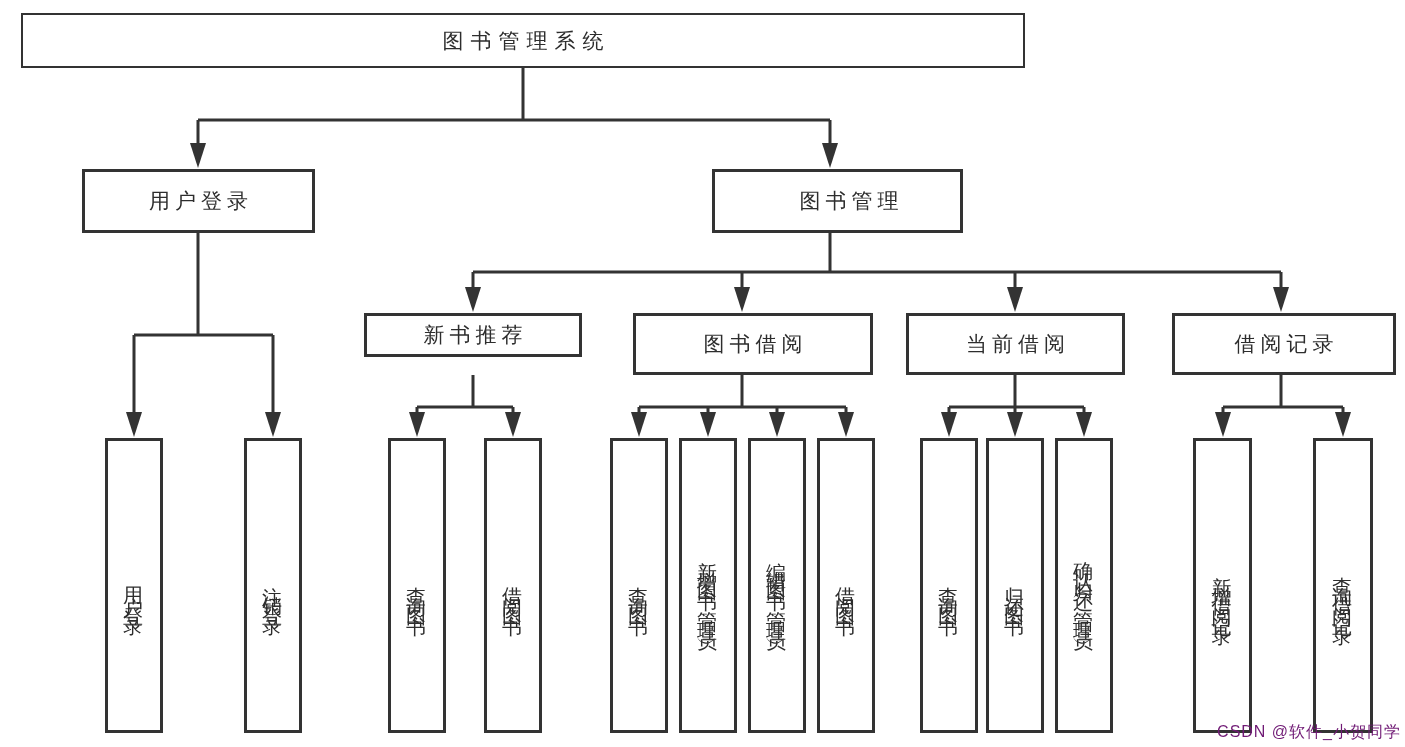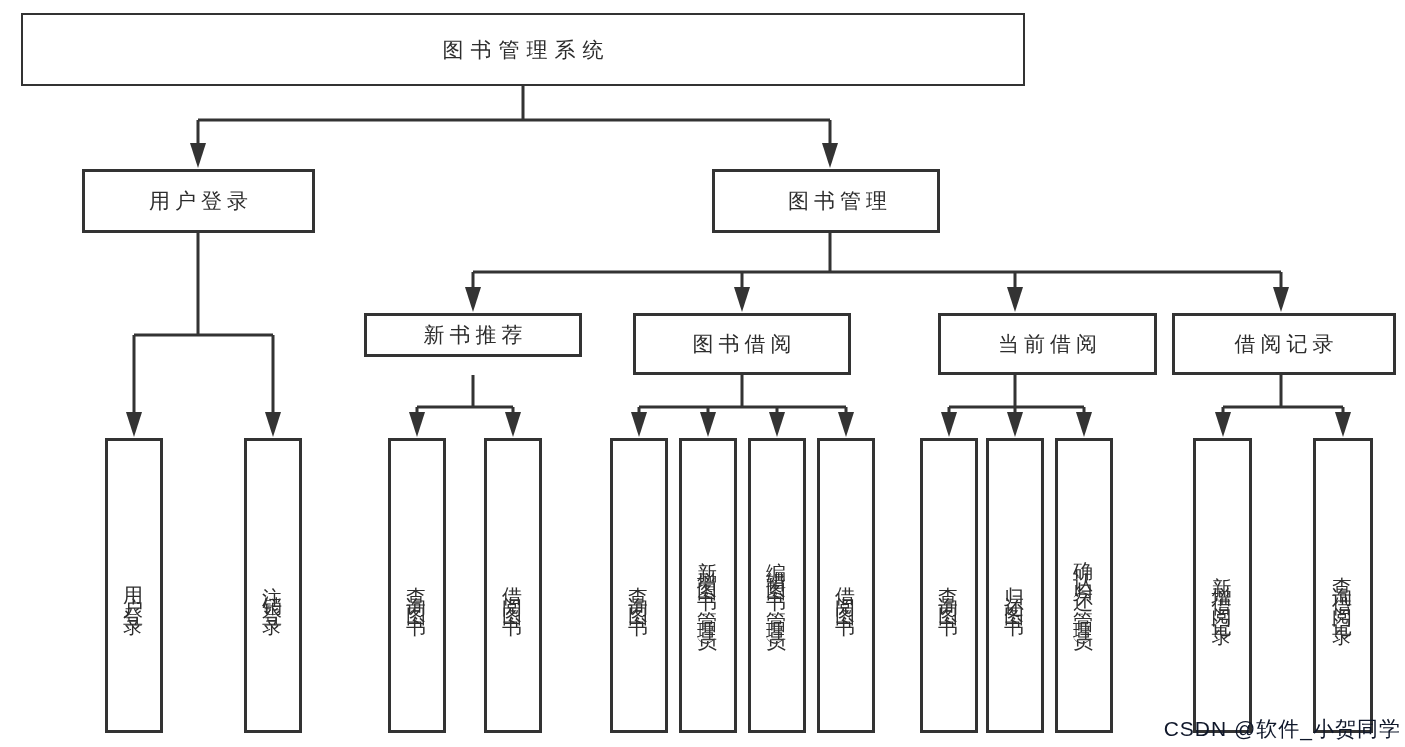--- a/index.html
+++ b/index.html
@@ -27,23 +27,23 @@
   .node.lvl-v{
     writing-mode:vertical-rl;
     text-orientation:mixed;
     font-size:20px;
     letter-spacing:10px;
     padding-top:10px;
   }
   .watermark{
     position:absolute;
     right:4px;bottom:4px;
-    font-size:21px;
+    font-size:16px;
     letter-spacing:1px;
-    color:#0f172a;
+    color:#701a75;
     z-index:5;
   }
 </style>
 </head>
 <body>
 
 <div class="canvas">
 
   <svg class="connectors" viewBox="0 0 1405 747" xmlns="http://www.w3.org/2000/svg">
 
@@ -74,28 +74,28 @@
     <path d="M1015,375 V407 M949,407 H1084 M949,407 V414 M1015,407 V414 M1084,407 V414"></path>
     <polygon points="941,412 957,412 949,437"></polygon>
     <polygon points="1007,412 1023,412 1015,437"></polygon>
     <polygon points="1076,412 1092,412 1084,437"></polygon>
 
     <path d="M1281,375 V407 M1223,407 H1343 M1223,407 V414 M1343,407 V414"></path>
     <polygon points="1215,412 1231,412 1223,437"></polygon>
     <polygon points="1335,412 1351,412 1343,437"></polygon>
   </svg>
 
-  <div class="node lvl-top" style="left:21px;top:13px;width:1004px;height:73px;">图书管理系统</div>
+  <div class="node lvl-top" style="left:21px;top:13px;width:1004px;height:55px;">图书管理系统</div>
 
   <div class="node lvl-h" style="left:82px;top:169px;width:233px;height:64px;">用户登录</div>
-  <div class="node lvl-h" style="left:712px;top:169px;width:228px;height:64px;padding-left:28px;">图书管理</div>
+  <div class="node lvl-h" style="left:712px;top:169px;width:251px;height:64px;padding-left:28px;">图书管理</div>
 
   <div class="node lvl-h" style="left:364px;top:313px;width:218px;height:44px;">新书推荐</div>
-  <div class="node lvl-h" style="left:633px;top:313px;width:218px;height:62px;">图书借阅</div>
-  <div class="node lvl-h" style="left:906px;top:313px;width:219px;height:62px;margin-left:32px;">当前借阅</div>
+  <div class="node lvl-h" style="left:633px;top:313px;width:240px;height:62px;">图书借阅</div>
+  <div class="node lvl-h" style="left:906px;top:313px;width:219px;height:62px;">当前借阅</div>
   <div class="node lvl-h" style="left:1172px;top:313px;width:224px;height:62px;">借阅记录</div>
 
   <div class="node lvl-v" style="left:105px;top:438px;width:58px;height:295px;">用户登录</div>
   <div class="node lvl-v" style="left:244px;top:438px;width:58px;height:295px;">注销登录</div>
 
   <div class="node lvl-v" style="left:388px;top:438px;width:58px;height:295px;">查询图书</div>
   <div class="node lvl-v" style="left:484px;top:438px;width:58px;height:295px;">借阅图书</div>
 
   <div class="node lvl-v" style="left:610px;top:438px;width:58px;height:295px;">查询图书</div>
   <div class="node lvl-v" style="left:679px;top:438px;width:58px;height:295px;">新增图书（管理员）</div>

